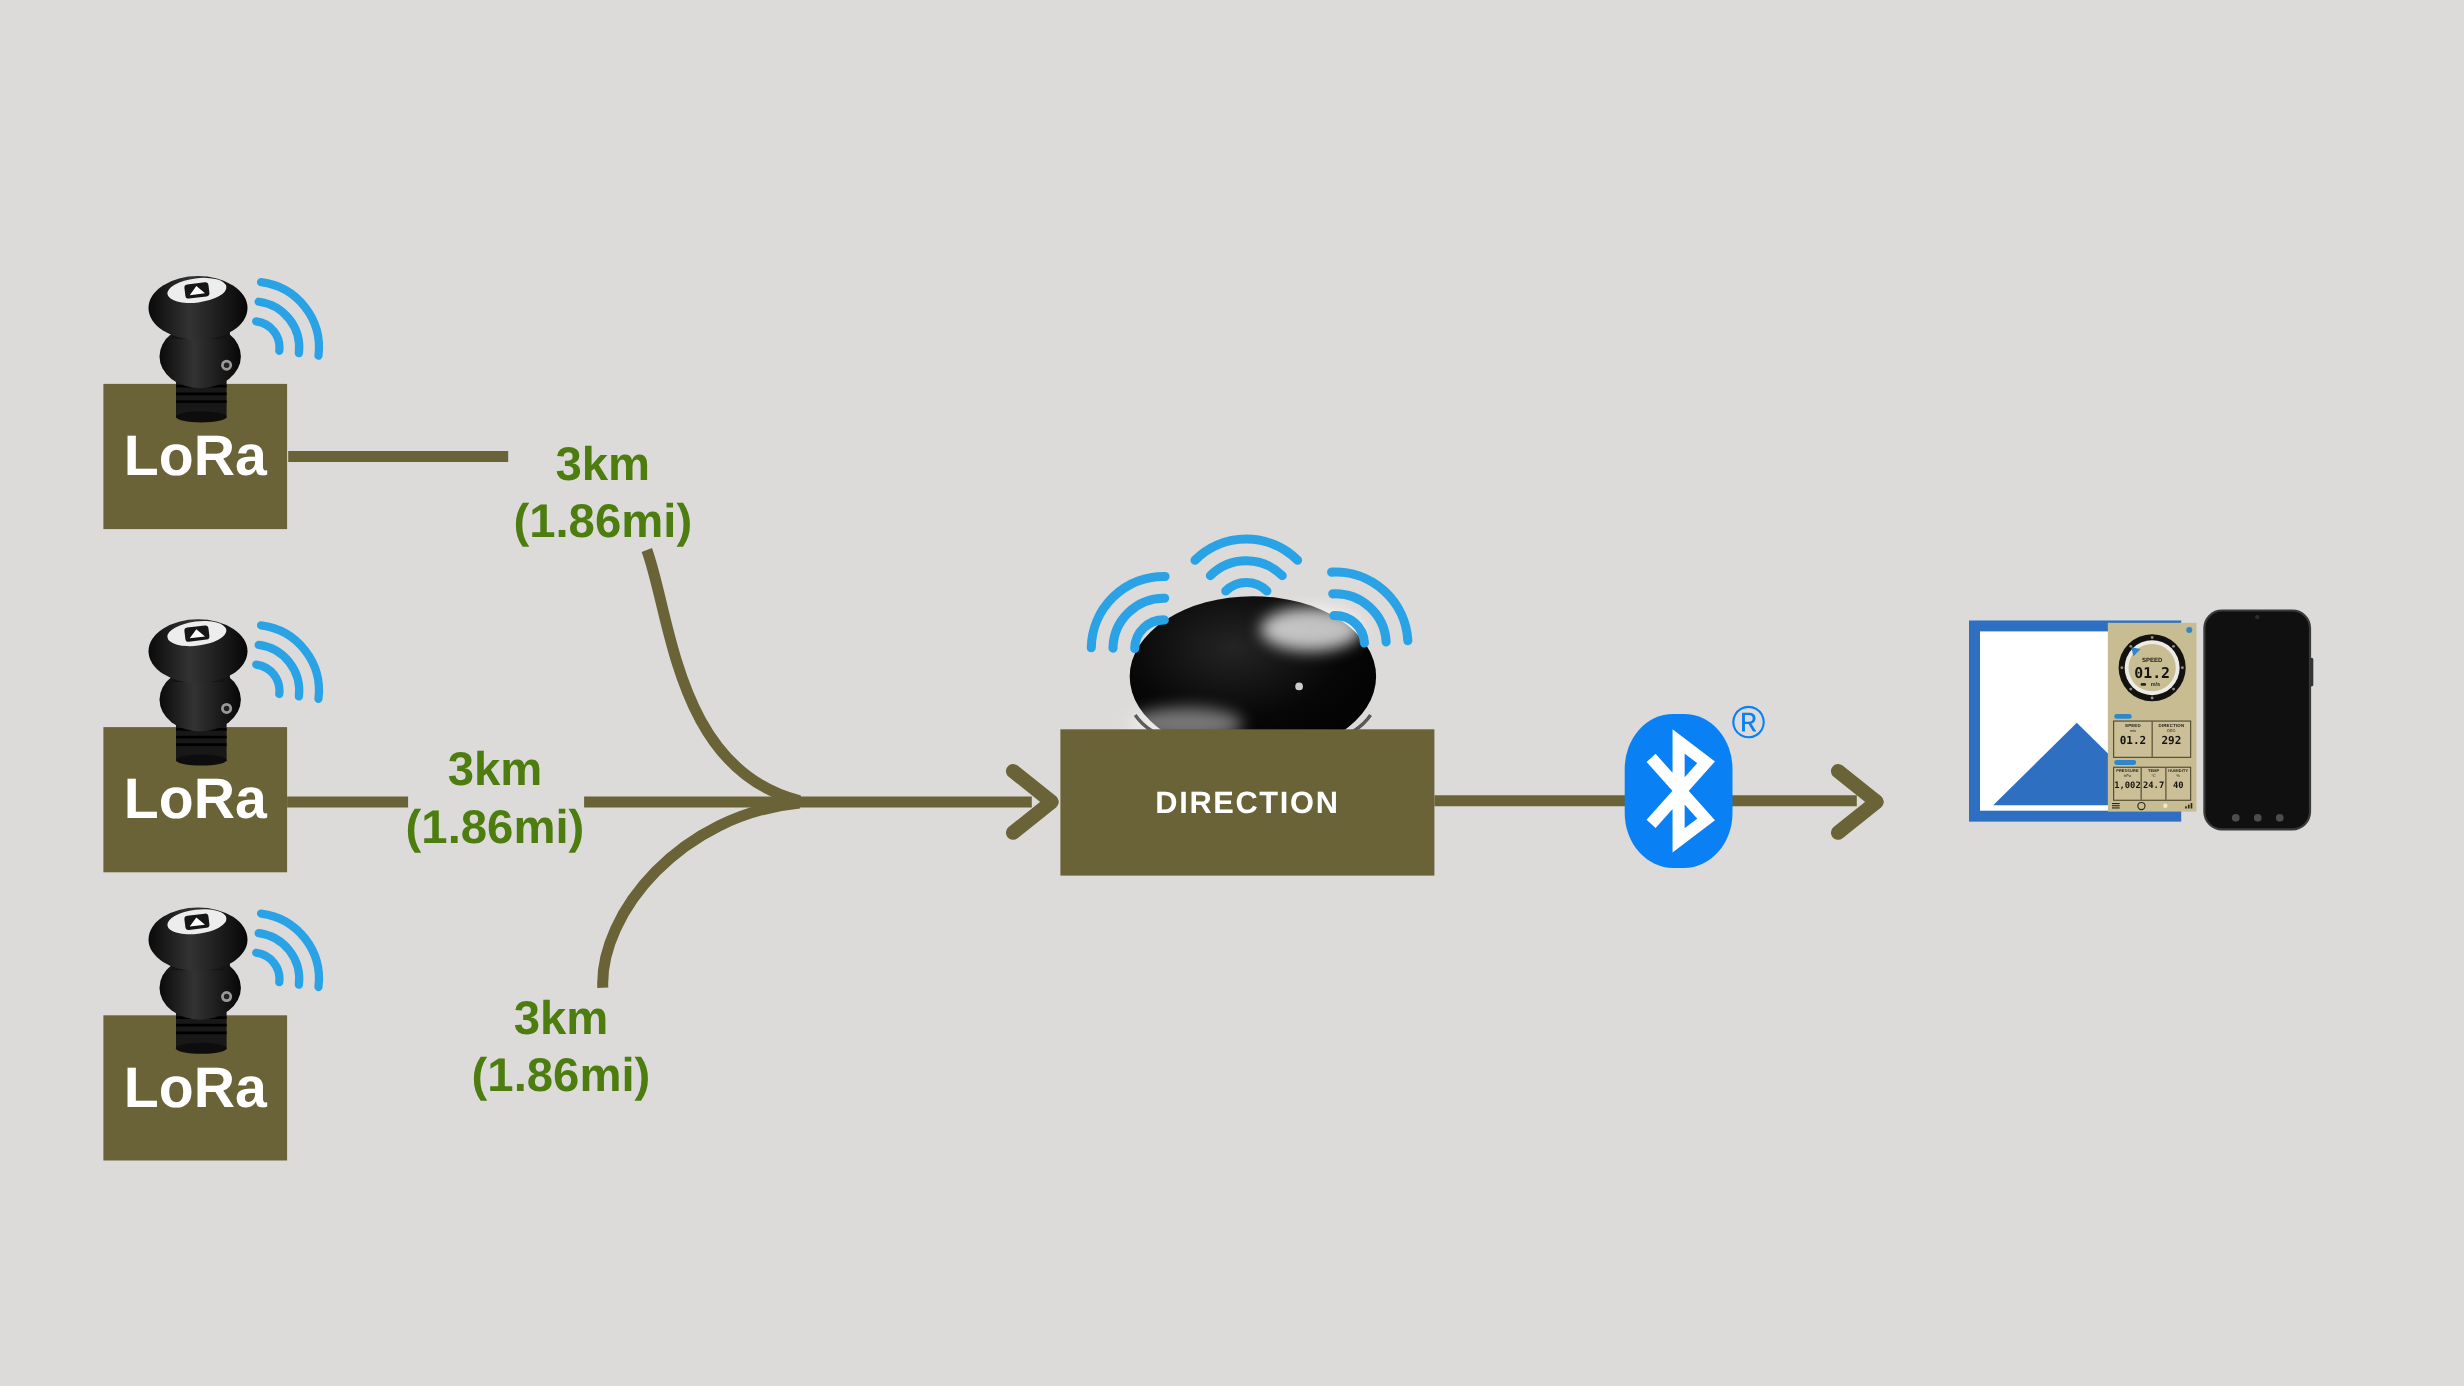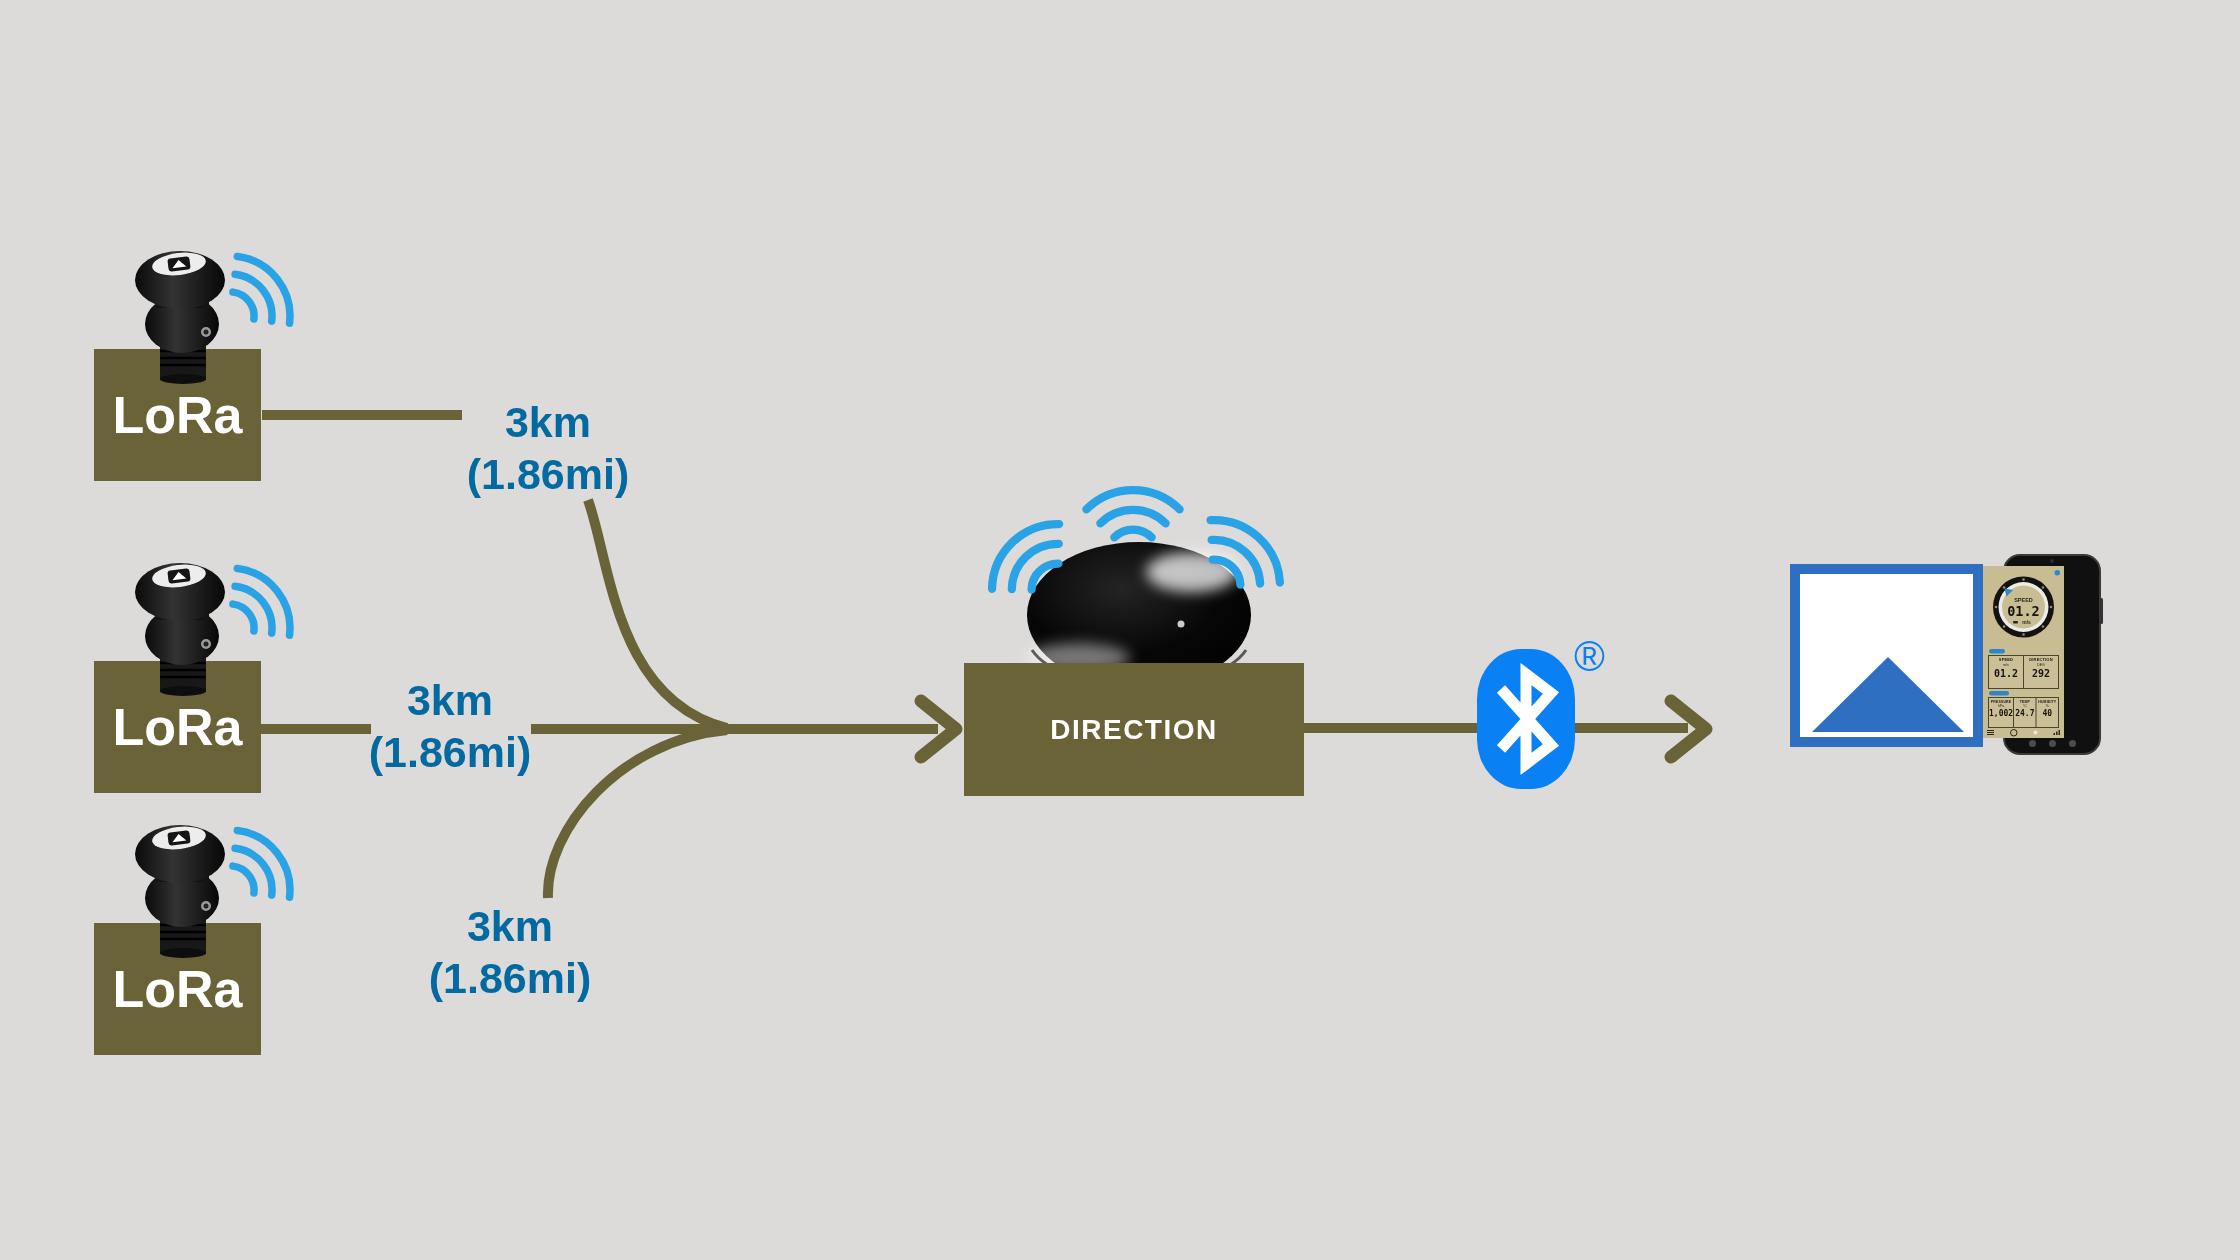--- a/index.html
+++ b/index.html
@@ -12,21 +12,21 @@
   }
   #gfx{position:absolute;left:0;top:0;width:2240px;height:1260px;}
   .abs{position:absolute;}
   .lora-label{
     width:167px;height:132px;
     display:flex;align-items:center;justify-content:center;
     color:#ffffff;font-size:52px;font-weight:bold;
   }
   .dist{
     width:220px;text-align:center;
-    color:#0369a1;font-size:43px;font-weight:bold;line-height:52px;
+    color:#4d7c0f;font-size:43px;font-weight:bold;line-height:52px;
   }
   .receiver-label{
     left:964px;top:663px;width:340px;height:133px;
     display:flex;align-items:center;justify-content:center;
     color:#ffffff;font-size:28px;font-weight:bold;letter-spacing:1.5px;
   }
   .reg-mark{
     left:1574px;top:636px;font-size:42px;color:#0a80f5;font-weight:normal;
     line-height:42px;
   }
@@ -34,21 +34,21 @@
     left:1790px;top:564px;width:173px;height:163px;
     background:#ffffff;border:10px solid #2e6fc1;
   }
   .app-title{
     left:1690px;top:758px;width:490px;text-align:center;
     color:#141414;font-weight:bold;font-size:50px;line-height:58px;
   }
   .app-title .line2{margin-top:14px;}
   
   .phone-screen{
-    left:1983px;top:566px;width:81px;height:172px;overflow:hidden;
+    left:1916px;top:566px;width:81px;height:172px;overflow:hidden;
   }
   .phone-screen-inner{
     width:162px;height:344px;background:#c8bc92;
     transform:scale(0.5);transform-origin:0 0;
     position:relative;color:#23211a;
   }
   .ps-info-dot{position:absolute;right:8px;top:8px;width:11px;height:11px;border-radius:50%;background:#2f86c8;}
   .ps-gauge{position:absolute;left:15px;top:16px;}
   .ps-pill{position:absolute;height:9px;border-radius:5px;background:#2f86c8;}
   .ps-panel{

